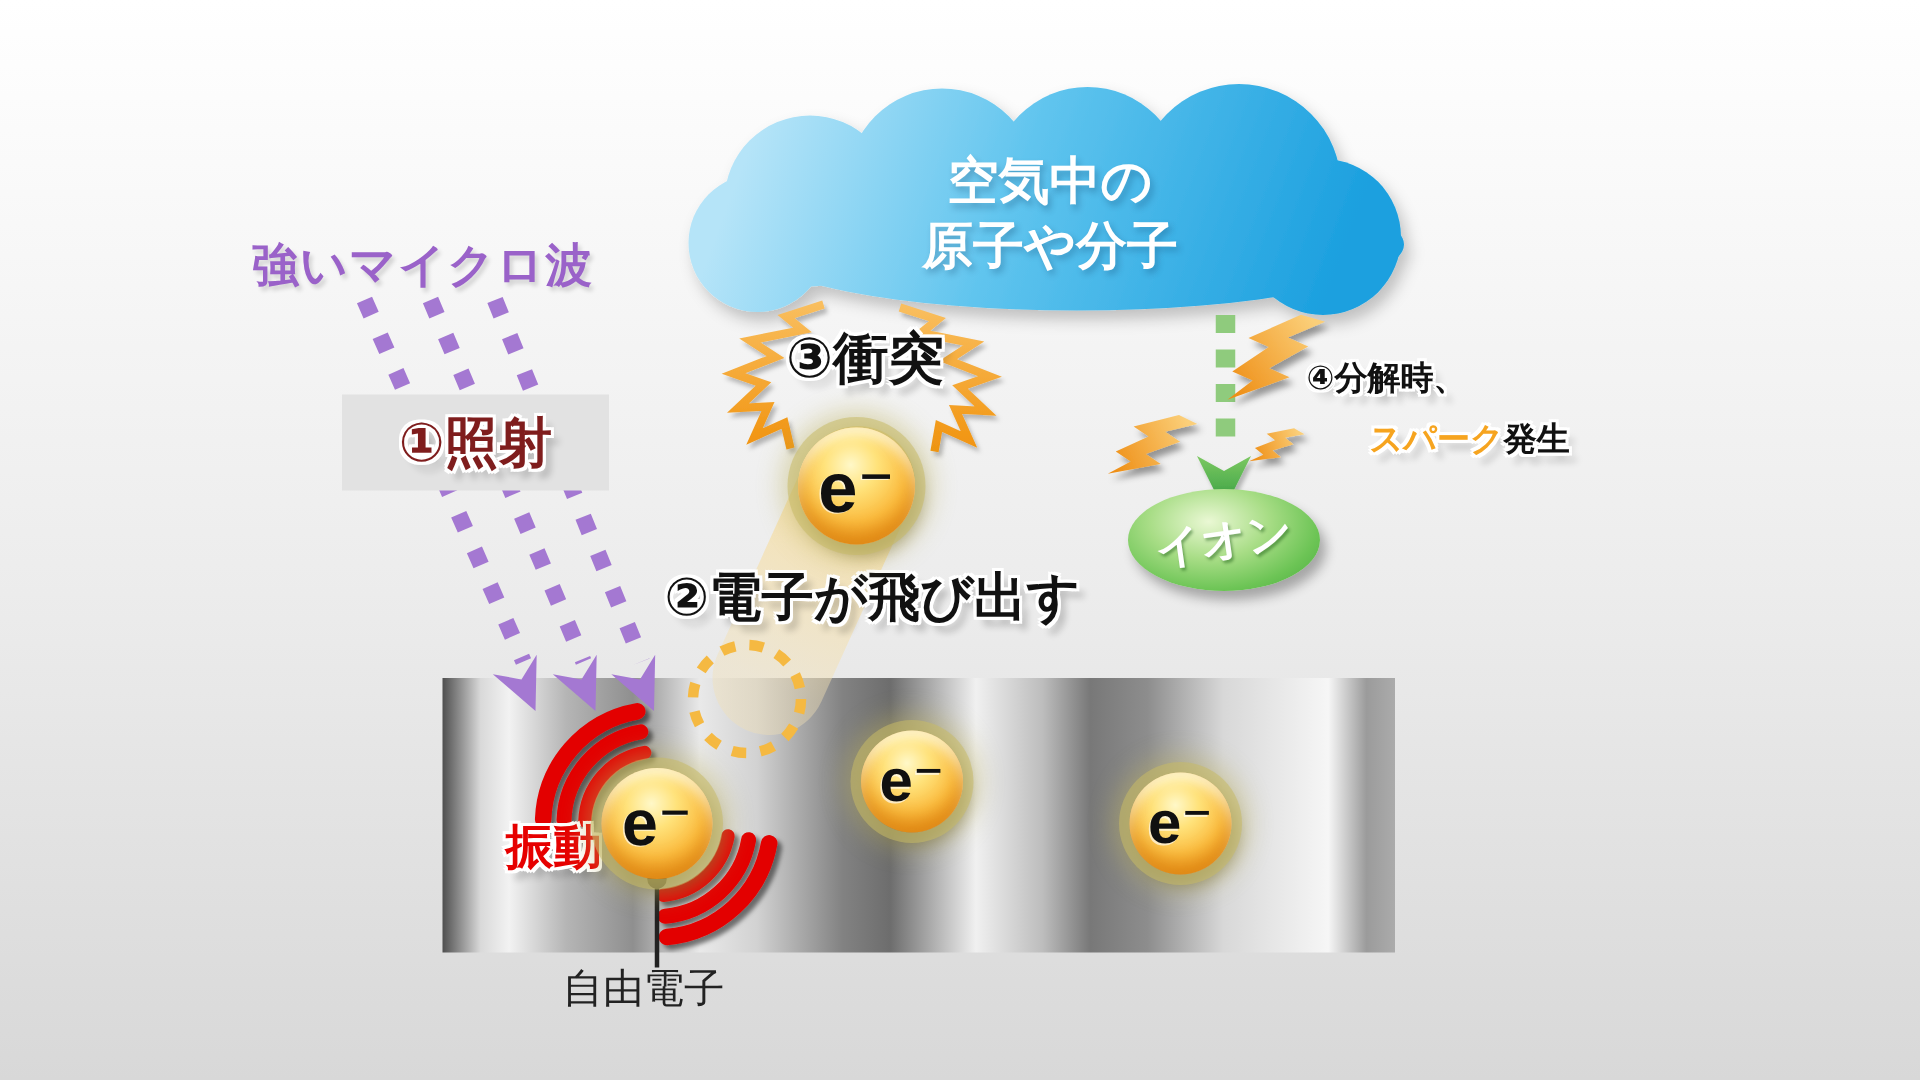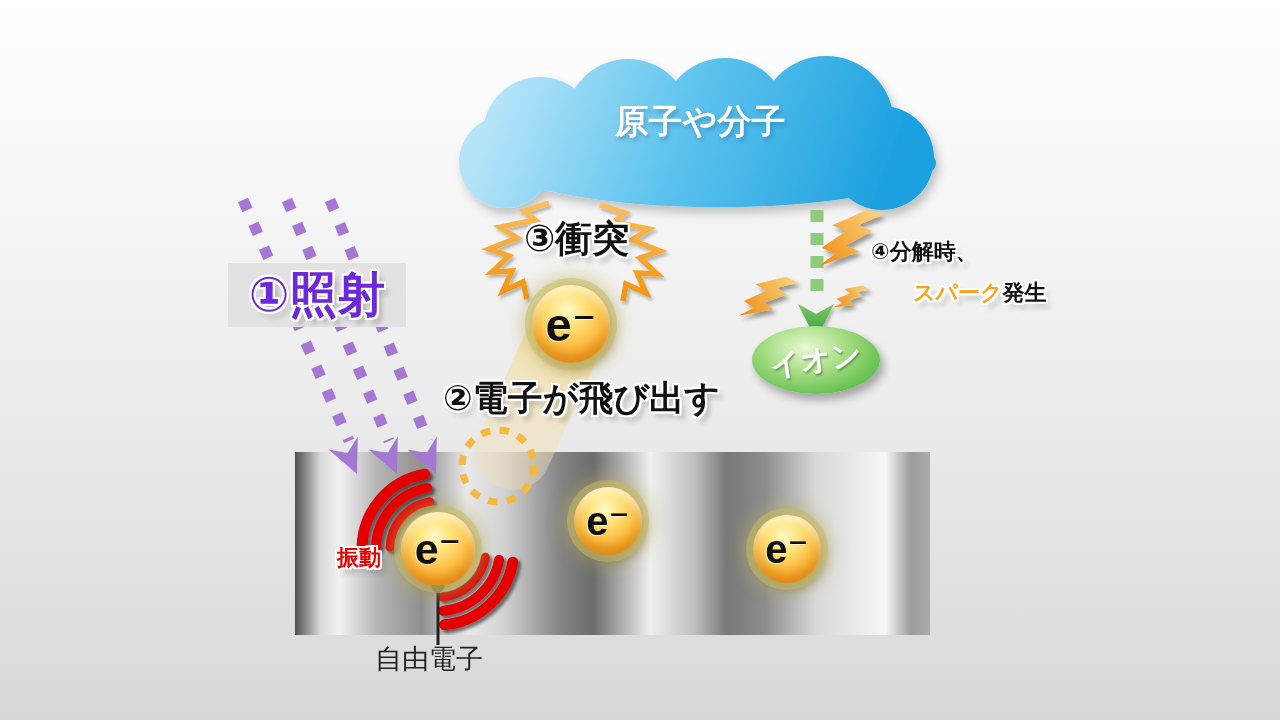--- a/index.html
+++ b/index.html
@@ -25,35 +25,35 @@
     text-shadow:
       -2px -2px 0 #fff, 0 -2px 0 #fff, 2px -2px 0 #fff,
       -2px 0 0 #fff, 2px 0 0 #fff,
       -2px 2px 0 #fff, 0 2px 0 #fff, 2px 2px 0 #fff,
       5px 6px 5px rgba(0,0,0,.22);
   }
   .microwave-label{left:168px;top:156px;font-size:31px;color:#9a62c9;letter-spacing:1px;
     text-shadow:2px 3px 3px rgba(0,0,0,.15);}
   .step1-box{left:228px;top:263px;width:178px;height:64px;background:#e2e2e2;z-index:3;
     display:flex;align-items:center;justify-content:center;}
-  .step1-box .txt{font-size:48px;color:#6d28d9;font-weight:bold;}
+  .step1-box .txt{font-size:36px;color:#7f1d1d;font-weight:bold;}
   .step3-label{left:524px;top:214px;font-size:37px;color:#111;}
   .step2-label{left:443px;top:375px;font-size:35px;color:#111;}
   .step4-block{left:871px;top:231px;font-size:22px;color:#111;line-height:41px;z-index:3;font-weight:bold;}
   .step4-line2{margin-left:42px;}
   .spark-word{color:#f6a41f;}
   .cloud-text{left:540px;top:100px;width:320px;text-align:center;font-size:34px;line-height:43px;
     color:#ffffff;z-index:3;font-weight:bold;text-shadow:2px 3px 4px rgba(0,40,80,.25);}
   .ion-ellipse{left:752px;top:326px;width:128px;height:68px;border-radius:50%;z-index:3;
     background:radial-gradient(ellipse at 42% 32%, #eaf8d4 0%, #a8dd86 38%, #6cc455 70%, #46a63e 100%);
     box-shadow:4px 6px 8px rgba(0,0,0,.3);
     display:flex;align-items:center;justify-content:center;}
   .ion-ellipse .txt{font-size:30px;color:#fff;font-weight:bold;transform:rotate(-8deg);
     text-shadow:1px 2px 2px rgba(0,70,0,.4);}
-  .vibration-label{left:337px;top:543px;font-size:22px;color:#e60000;}
+  .vibration-label{left:337px;top:543px;font-size:32px;color:#e60000;}
   .free-electron-label{left:375px;top:641px;width:145px;text-align:left;font-size:27px;
     color:#222;font-weight:normal;z-index:3;}
   
   .electron{
     z-index:3;border-radius:50%;display:flex;align-items:center;justify-content:center;
     background:radial-gradient(circle at 45% 32%, #fff8c8 0%, #ffe27a 26%, #fbbc3f 56%, #f39c1f 78%, #e38312 100%);
     box-shadow:
       0 0 0 7px rgba(198,186,102,.55),
       0 0 16px 11px rgba(188,178,94,.45),
       4px 7px 10px rgba(60,50,10,.4),
@@ -163,23 +163,25 @@
       <path d="M34,0 L6,36 L20,39 L2,72 L16,75 L4,100 L38,62 L24,59 L44,28 L30,25 L50,0 Z" transform="translate(848,277) rotate(30) scale(0.5,0.34)"></path>
     </g>
 
     <g>
       <line x1="438" y1="586" x2="438" y2="645" stroke="#222" stroke-width="3"></line>
       <circle cx="438" cy="586" r="6.5" fill="#2a2a2a"></circle>
     </g>
   </svg>
 
   <div class="abs lbl cloud-text">
+    <div>空気中の</div>
     <div>原子や分子</div>
   </div>
 
+  <div class="abs lbl microwave-label">強いマイクロ波</div>
 
   <div class="abs step1-box">
     <span class="txt outline-w">①照射</span>
   </div>
 
   <div class="abs lbl outline-w step3-label">③衝突</div>
 
   <div class="abs lbl outline-w step2-label">②電子が飛び出す</div>
 
   <div class="abs step4-block">

